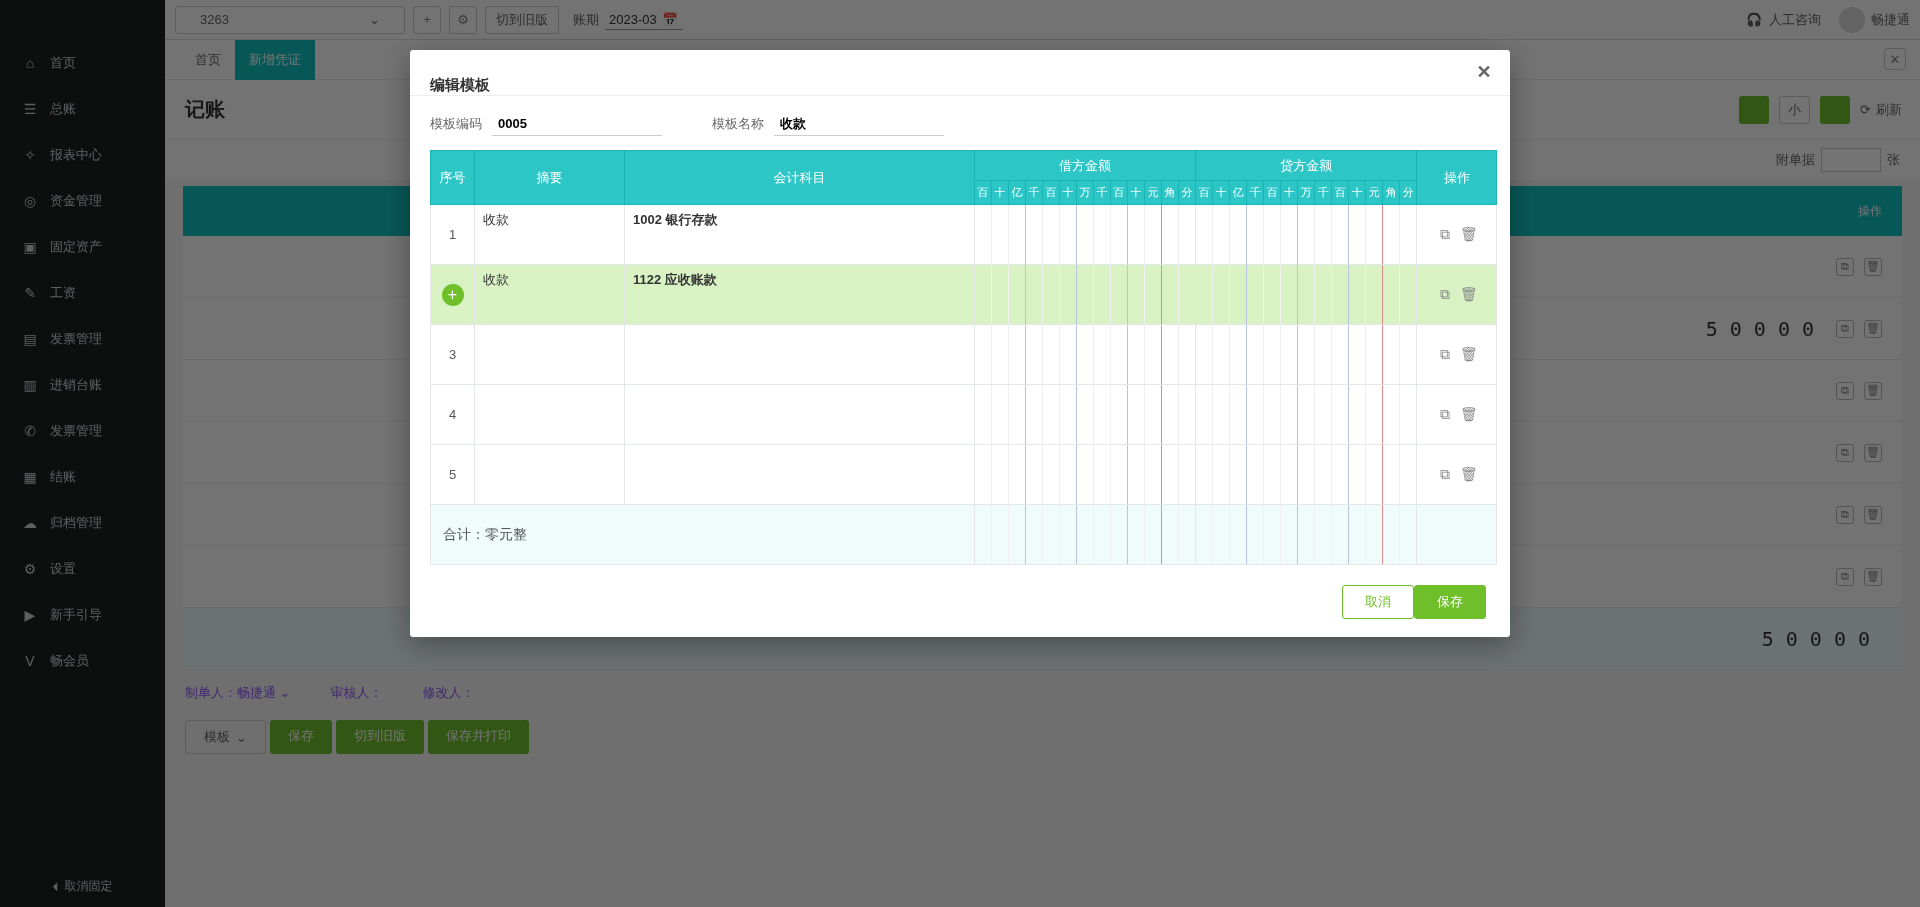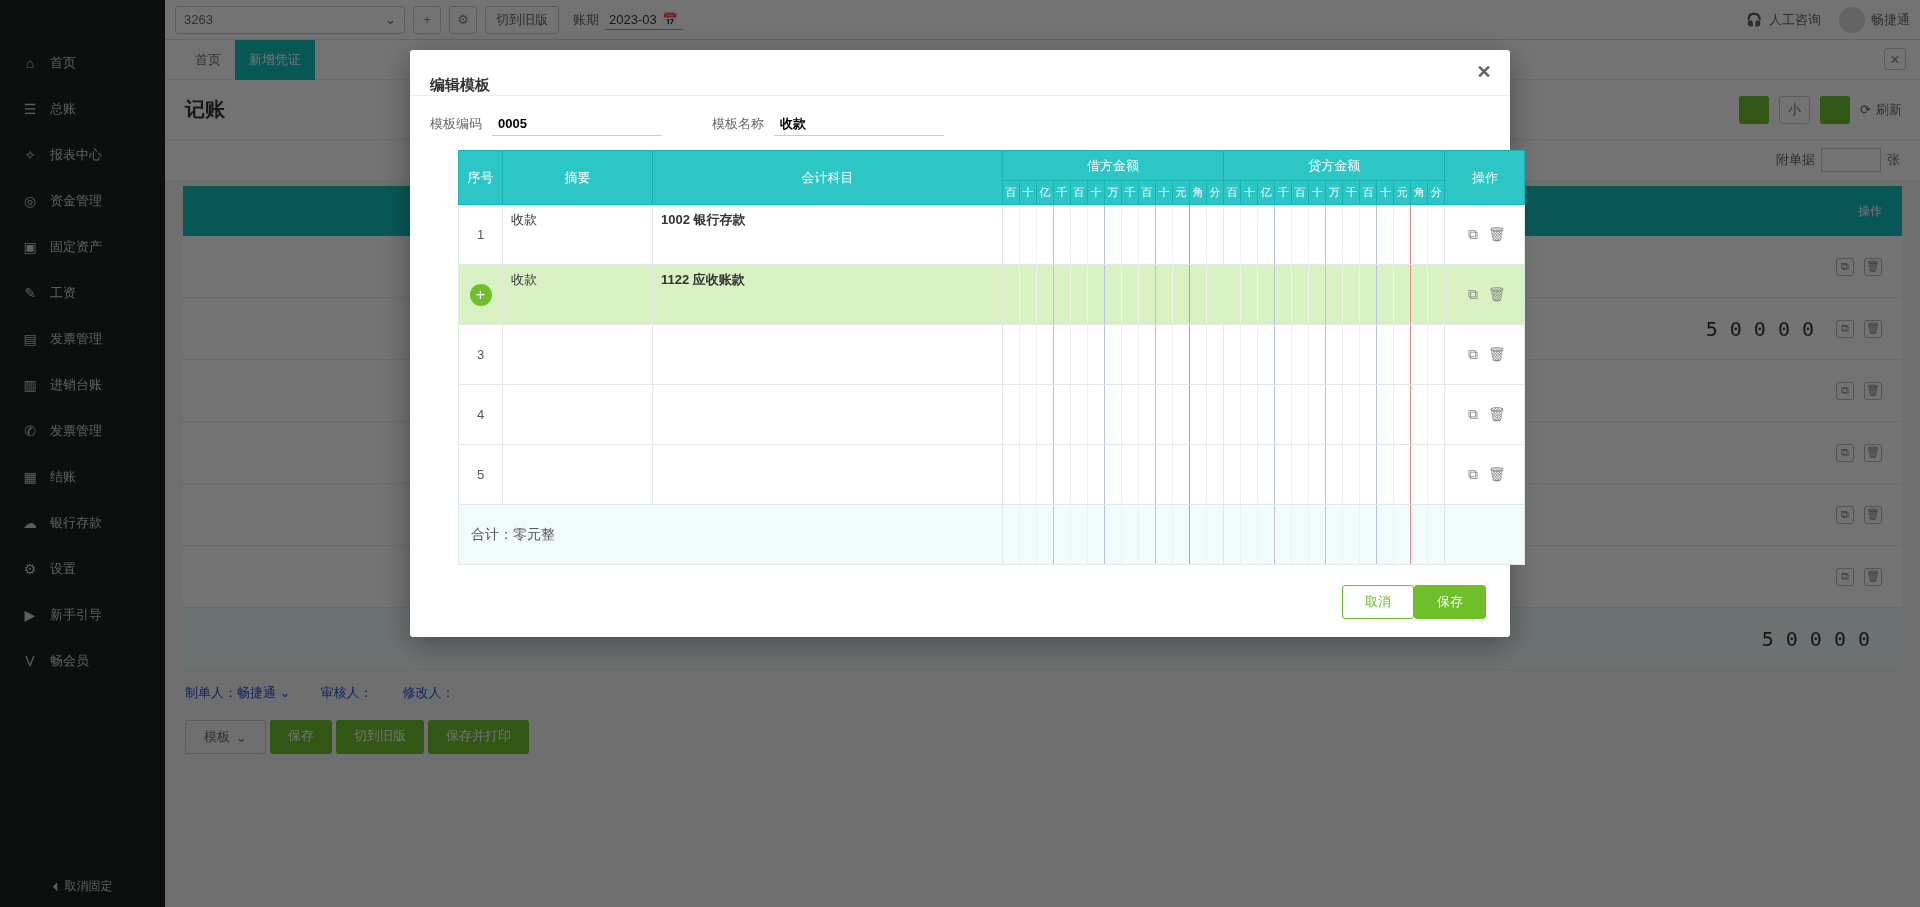--- a/index.html
+++ b/index.html
@@ -1,21 +1,21 @@
 <!DOCTYPE html>
 <html><head>
 <meta charset="utf-8">
 <style>
 * { box-sizing: border-box; margin: 0; padding: 0; }
 body { font-family: "Microsoft YaHei", Arial, sans-serif; font-size: 13px; color: #333; background: #f5f5f5; overflow: hidden; }
 
 
 .topbar { height: 40px; background: #fff; display: flex; align-items: center; padding: 0 10px; border-bottom: 1px solid #ddd; }
 .topbar .logo-box { width: 155px; height: 40px; background: #111; color:#fff; display:flex; align-items:center; padding-left:12px; font-size:11px;}
-.topbar .select-code { margin-left: 10px; width: 230px; height: 28px; border: 1px solid #ccc; border-radius: 3px; display: flex; align-items:center; padding: 0 8px; color:#666; justify-content:space-between;}
+.topbar .select-code { margin-left: 10px; width: 230px; height: 28px; border: 1px solid #ccc; border-radius: 3px; display: flex; align-items:center; padding: 0 24px; color:#666; justify-content:space-between;}
 .topbar .icon-btn { width: 28px; height: 28px; border: 1px solid #ccc; border-radius: 3px; margin-left: 8px; display:flex; align-items:center; justify-content:center; color:#888; cursor:pointer;}
 .topbar .switch-old { margin-left: 8px; padding: 0 10px; height:28px; border:1px solid #ccc; border-radius:3px; display:flex; align-items:center; color:#666; cursor:pointer;}
 .topbar .period-label { margin-left: 14px; color:#666;}
 .topbar .period-val { margin-left: 6px; color:#333; border-bottom:1px solid #999; padding:2px 4px; display:flex; align-items:center; gap:6px;}
 .topbar .spacer { flex: 1; }
 .topbar .cs { display:flex; align-items:center; gap:6px; color:#666; margin-right:18px;}
 .topbar .avatar { width:26px; height:26px; border-radius:50%; background:#ddd; margin-right:6px;}
 .topbar .uname { color:#666;}
 
 
@@ -41,42 +41,42 @@
 .attach-row { display:flex; align-items:center; justify-content:flex-end; height:40px; padding:0 20px; gap:6px; color:#666; background:#fff;}
 .attach-row input { width:60px; height:24px; border:1px solid #ccc;}
 
 
 .bg-table { margin:6px 18px; }
 .bg-table .hdr { background:#13c2c2; color:#fff; height:50px; display:flex; align-items:center; justify-content:flex-end; padding-right:20px; gap:4px; font-size:12px;}
 .bg-table .row { background:#fff; height:62px; border-bottom:1px solid #eee; display:flex; align-items:center; justify-content:flex-end; padding-right:20px; gap:10px;}
 .bg-table .amt { font-family: monospace; letter-spacing: 12px; color:#333; font-size:20px;}
 .bg-table .ico { width:18px; height:18px; border:1px solid #bbb; border-radius:3px; display:inline-flex; align-items:center; justify-content:center; color:#888; font-size:11px; cursor:pointer;}
 
-.bg-footer { display:flex; align-items:center; gap:30px; padding:8px 20px 14px; color:#1d4ed8;}
+.bg-footer { display:flex; align-items:center; gap:40px; padding:8px 20px 14px; color:#8b5cf6;}
 .bg-buttons { display:flex; justify-content:flex-start; gap:4px; padding:4px 20px 14px;}
 .bg-buttons .btn { padding:7px 18px; border-radius:3px; cursor:pointer; font-size:13px;}
 .bg-buttons .btn-outline { border:1px solid #ccc; color:#666; display:flex; align-items:center; gap:6px;}
 .bg-buttons .btn-primary { background:#6fbf2a; color:#fff;}
 
 
 .overlay { position:fixed; inset:0; background:rgba(0,0,0,0.55); z-index:50;}
 
 
 .modal { position:fixed; z-index:60; top:50px; left:50%; transform:translateX(-50%); width:1100px; background:#fff; border-radius:3px; box-shadow:0 8px 30px rgba(0,0,0,0.35);}
 .modal-head { height:46px; display:flex; align-items:flex-end; padding:0 20px; border-bottom:1px solid #eee; font-size:15px; font-weight:600; position:relative;}
 .modal-head .close { position:absolute; right:14px; top:10px; width:24px; height:24px; display:flex; align-items:center; justify-content:center; color:#666; cursor:pointer; font-size:18px;}
 .modal-body { padding:16px 20px 6px;}
 
 .form-row { display:flex; align-items:center; gap:50px; margin-bottom:14px;}
 .form-row .grp { display:flex; align-items:center; gap:10px;}
 .form-row label { color:#666;}
 .form-row .underline-input { border:none; border-bottom:1px solid #ccc; padding:4px 6px; width:170px; outline:none; font-size:13px;font-weight:bold;}
 
 
-.tt { width:100%; border-collapse:collapse; table-layout:fixed;margin-left:28px;}
+.tt { width:100%; border-collapse:collapse; table-layout:fixed;}
 .tt th { background:#2cc6c6; color:#fff; font-weight:500; font-size:13px; border:1px solid #19b5b5; padding:0; height:30px;}
 .tt .sub th { height:24px; font-size:11px; background:#2cc6c6;}
 .tt .col-seq { width:44px;}
 .tt .col-summary { width:150px;}
 .tt .col-subject { width:350px;}
 .tt .col-op { width:80px;}
 .tt .digit-hdr { width:17px; padding:0;}
 .tt td { border:1px solid #e4e7ea; height:60px; padding:0; background:#fff; vertical-align:top;}
 .tt tr.active td { background:#d8f2c4;}
 .tt .seq { text-align:center; vertical-align:middle; color:#555; position:relative;}
@@ -142,21 +142,21 @@
       <div class="item">
         <span class="ic">✆</span>
         <span>发票管理</span>
       </div>
       <div class="item">
         <span class="ic">▦</span>
         <span>结账</span>
       </div>
       <div class="item">
         <span class="ic">☁</span>
-        <span>银行存款</span>
+        <span>归档管理</span>
       </div>
       <div class="item">
         <span class="ic">⚙</span>
         <span>设置</span>
       </div>
       <div class="item">
         <span class="ic">▶</span>
         <span>新手引导</span>
       </div>
       <div class="item">

